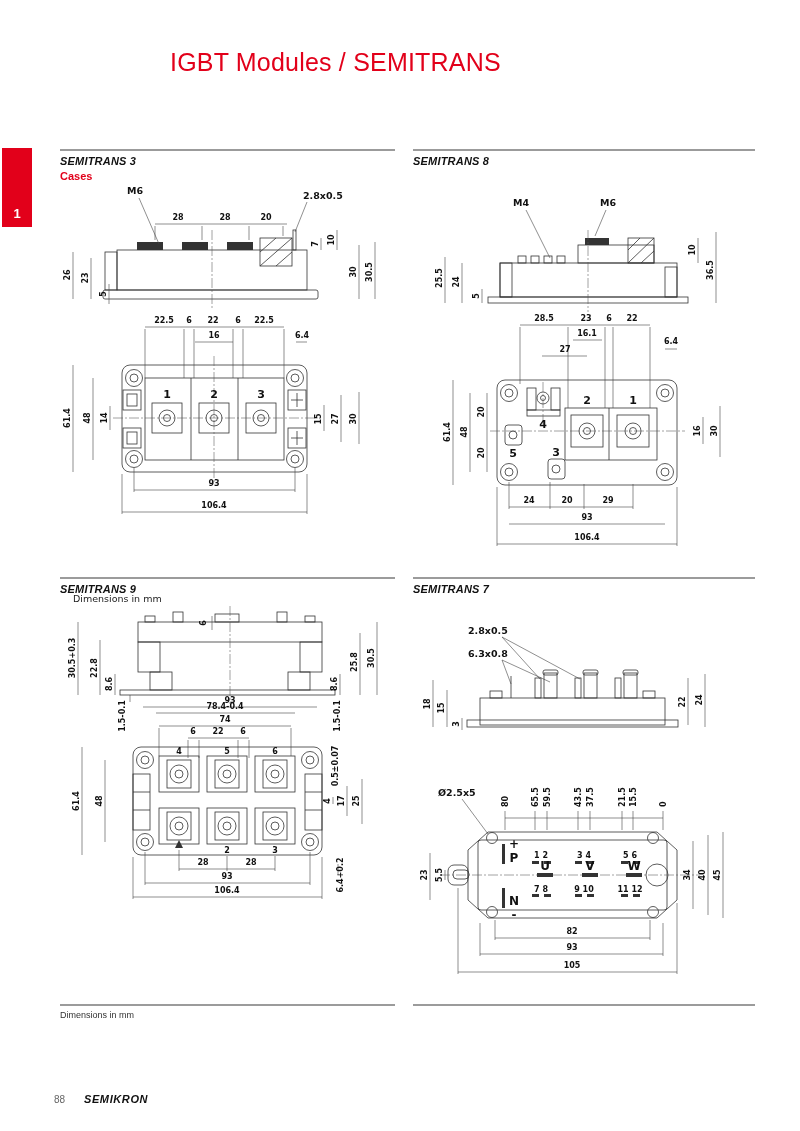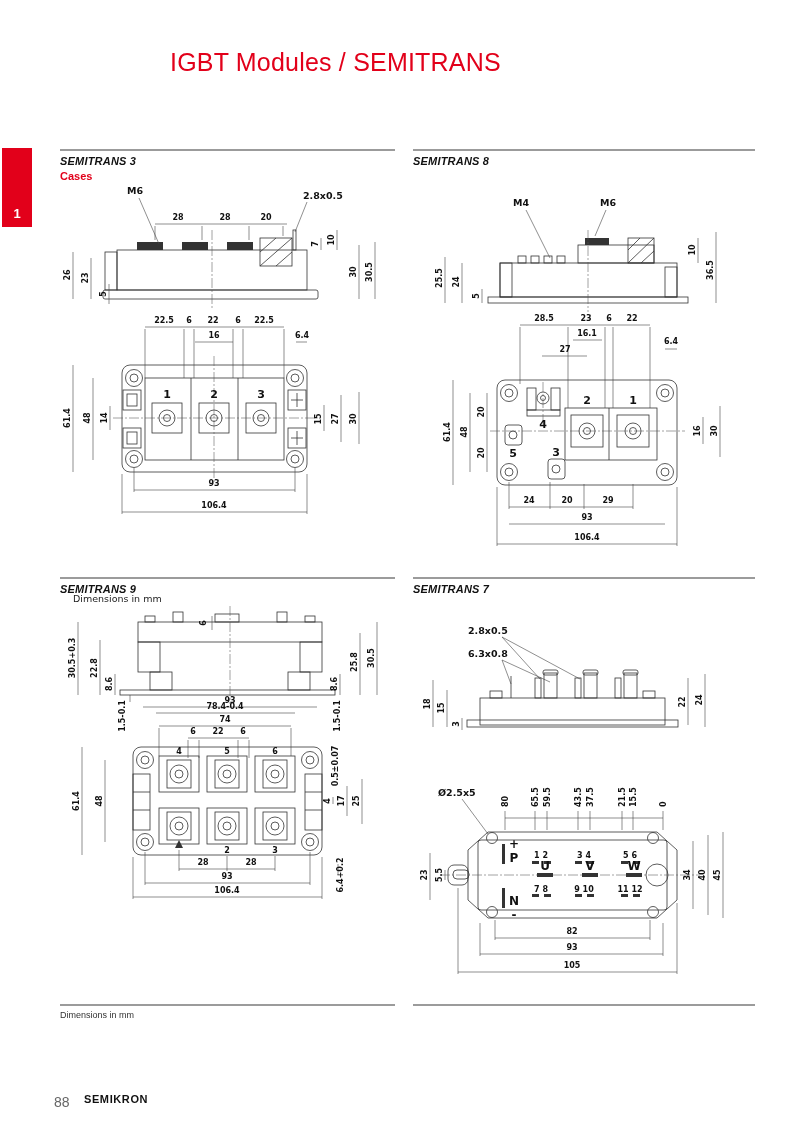--- a/index.html
+++ b/index.html
@@ -4,21 +4,21 @@
 <style>
   html,body{margin:0;padding:0;background:#fff;}
   body{width:800px;height:1131px;position:relative;font-family:"Liberation Sans",sans-serif;overflow:hidden;}
   .abs{position:absolute;}
   .title{font-size:25px;color:#e2001a;letter-spacing:.2px;}
   .cases{font-size:11px;font-weight:bold;color:#e2001a;}
   .secHead{font-size:11px;font-weight:bold;color:#111;letter-spacing:.2px;font-style:italic;}
   .rule{height:2px;background:#9b9b9b;}
   .tab{background:#e2001a;color:#fff;display:flex;align-items:flex-end;justify-content:center;font-weight:bold;font-size:13px;padding-bottom:6px;box-sizing:border-box;}
   .note{font-size:9px;color:#333;}
-  .pgnum{font-size:14px;color:#666;}
+  .pgnum{font-size:10px;color:#666;}
   .brand{font-size:11px;font-weight:bold;color:#111;letter-spacing:.6px;}
   svg{position:absolute;overflow:visible;}
   svg *{stroke:#333;fill:none;stroke-width:.8;}
   svg .dim{stroke:#444;stroke-width:.6;}
   svg .cl{stroke:#555;stroke-width:.55;stroke-dasharray:10 2 2 2;}
   svg .fl{fill:#333;stroke:none;}
   svg text{stroke:none;fill:#111;font-family:"DejaVu Sans",sans-serif;font-size:8px;font-weight:bold;}
   svg text.big{font-size:11px;}
   svg text.call{font-size:9.5px;}
   svg text.uvw{font-size:12px;}
@@ -41,21 +41,21 @@
 <div class="abs rule" style="left:60px;top:577px;width:335px;"></div>
 <div class="abs rule" style="left:413px;top:577px;width:342px;"></div>
 <div class="abs secHead" style="left:60px;top:583px;">SEMITRANS 9</div>
 <div class="abs secHead" style="left:413px;top:583px;">SEMITRANS 7</div>
 
 <div class="abs rule" style="left:60px;top:1004px;width:335px;"></div>
 <div class="abs rule" style="left:413px;top:1004px;width:342px;"></div>
 <div class="abs note" style="left:60px;top:1010px;">Dimensions in mm</div>
 
 <div class="abs pgnum" style="left:54px;top:1094px;">88</div>
-<div class="abs brand" style="left:84px;top:1093px;">SEMIKRON</div>
+<div class="abs brand" style="left:84px;top:1093px;font-style:italic;">SEMIKRON</div>
 
 <svg style="left:55px;top:172px;" width="345" height="400" viewBox="0 0 345 400">
   <g>
     <rect x="48" y="118" width="215" height="9" rx="2"></rect>
     <rect x="62" y="78" width="190" height="40"></rect>
     <rect x="50" y="80" width="12" height="38"></rect>
     <rect class="fl" x="82" y="70" width="26" height="8"></rect>
     <rect class="fl" x="127" y="70" width="26" height="8"></rect>
     <rect class="fl" x="172" y="70" width="26" height="8"></rect>
     <rect x="205" y="66" width="32" height="28"></rect>

